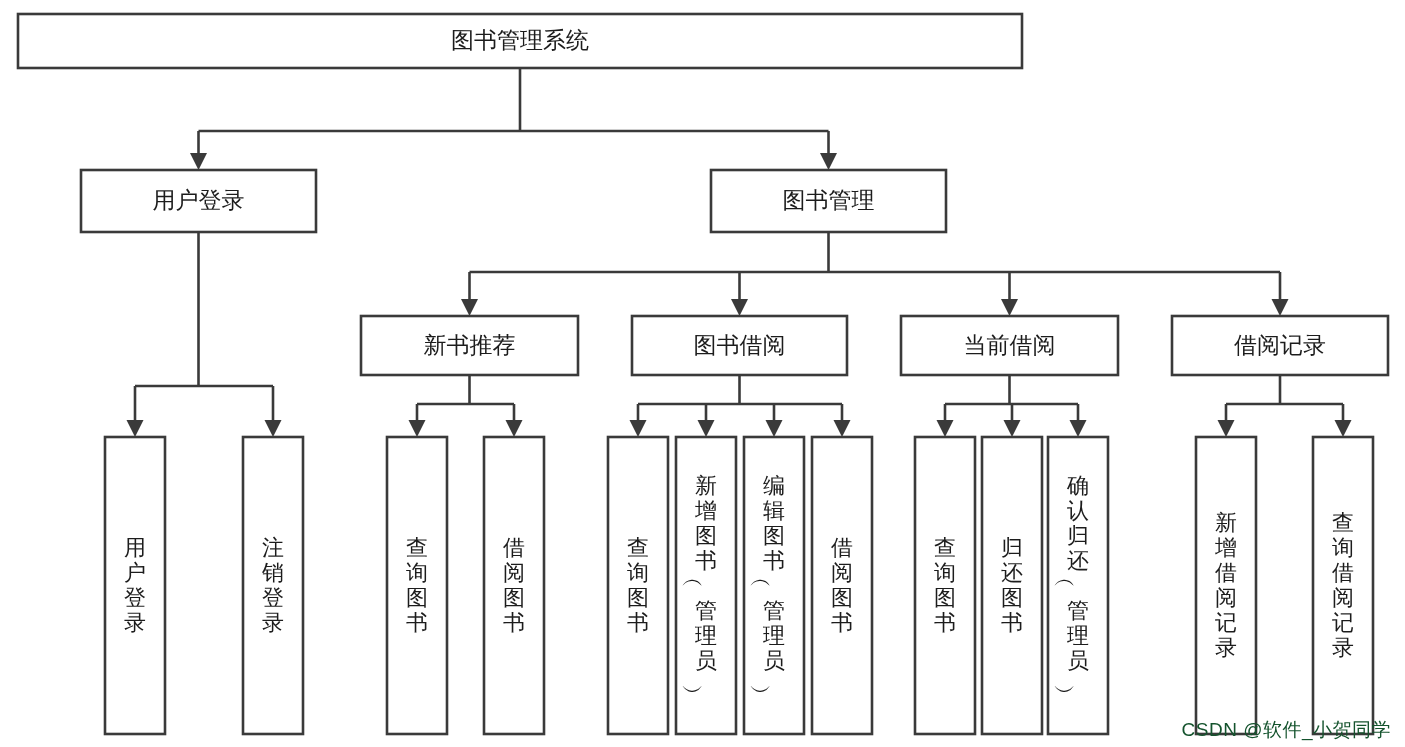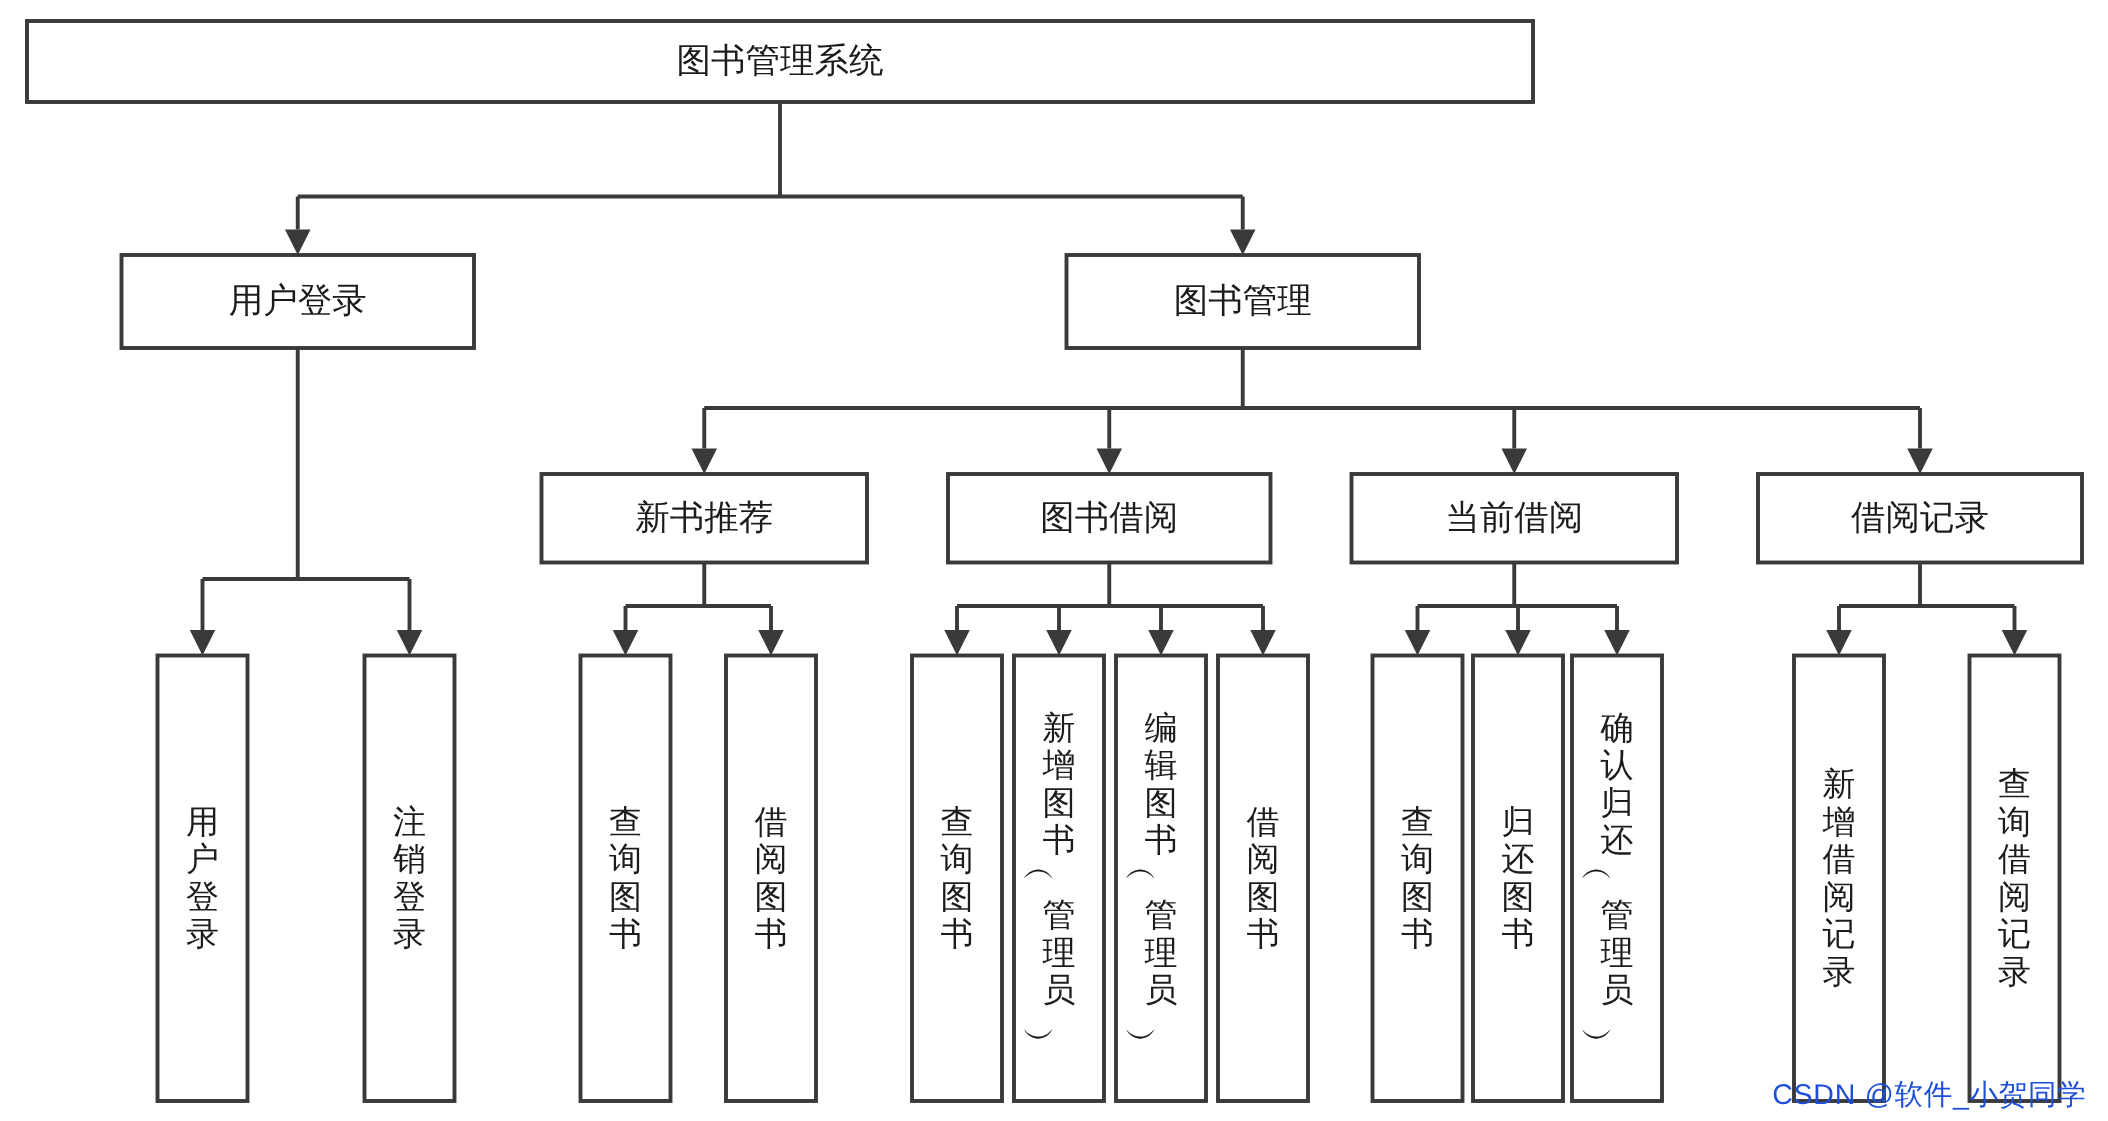--- a/index.html
+++ b/index.html
@@ -53,21 +53,21 @@
     font-size: 22px;
     fill: #1c1c1c;
     text-anchor: middle;
   }
   .watermark {
     position: absolute;
     right: 14px;
     bottom: 4px;
     font-family: "Liberation Sans", "DejaVu Sans", sans-serif;
     font-size: 19px;
-    color: #1d4ed8;
+    color: #14532d;
     white-space: nowrap;
     letter-spacing: 0.5px;
   }
 </style>
 </head>
 <body>
 
 <div id="diagram-root">
   <svg class="diagram-svg" viewBox="0 0 1405 747">
     <g id="connectors-layer">

